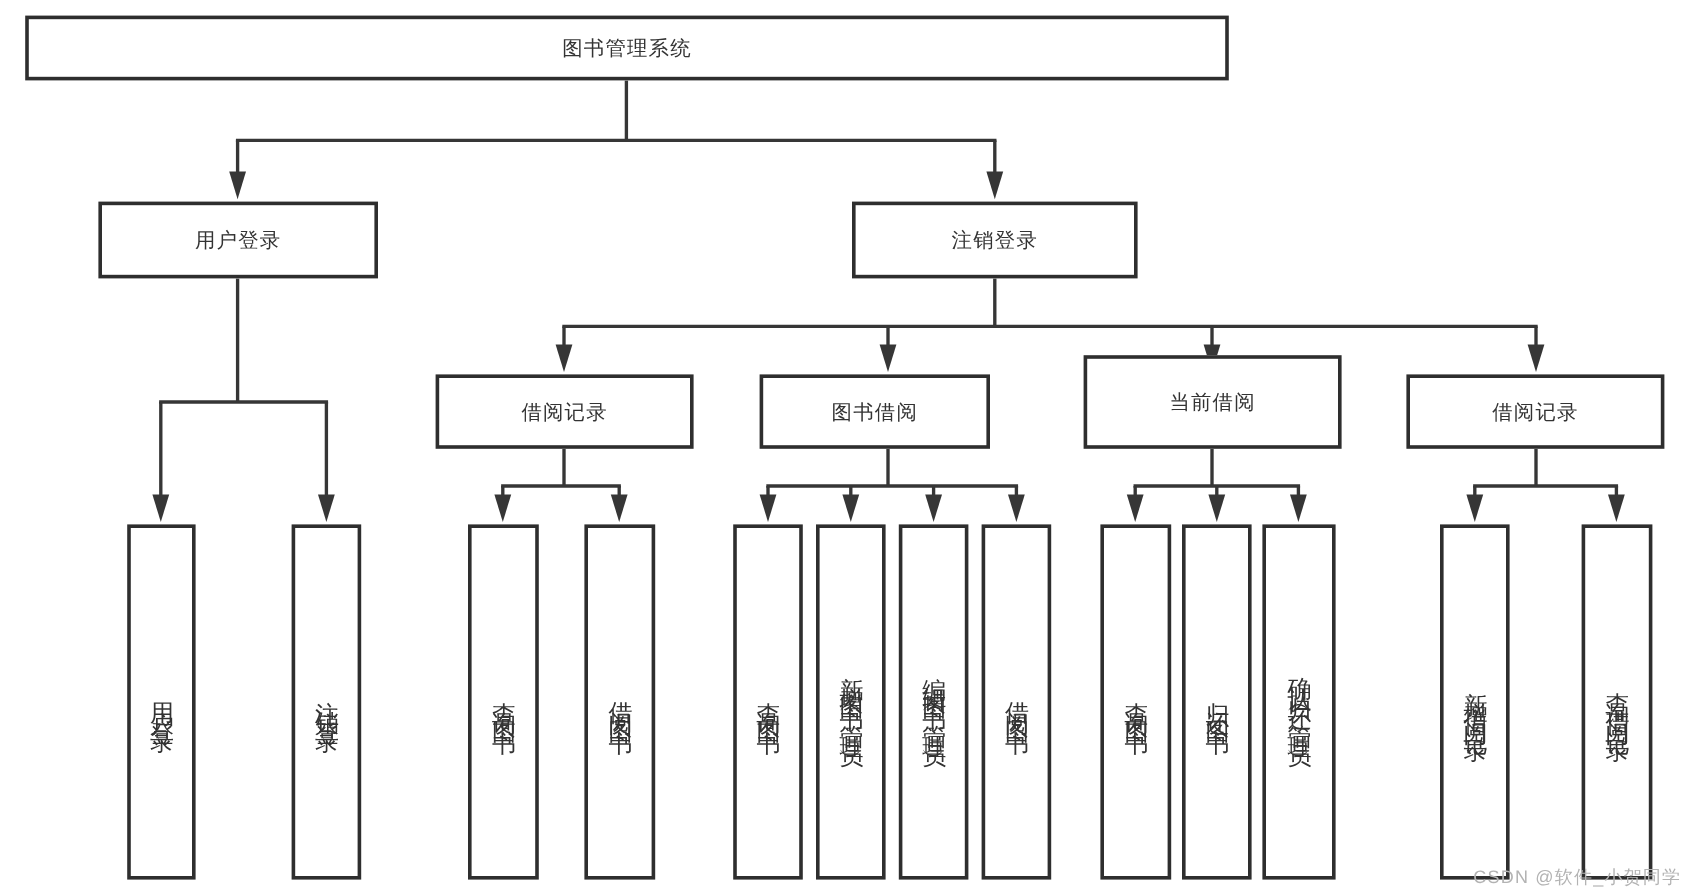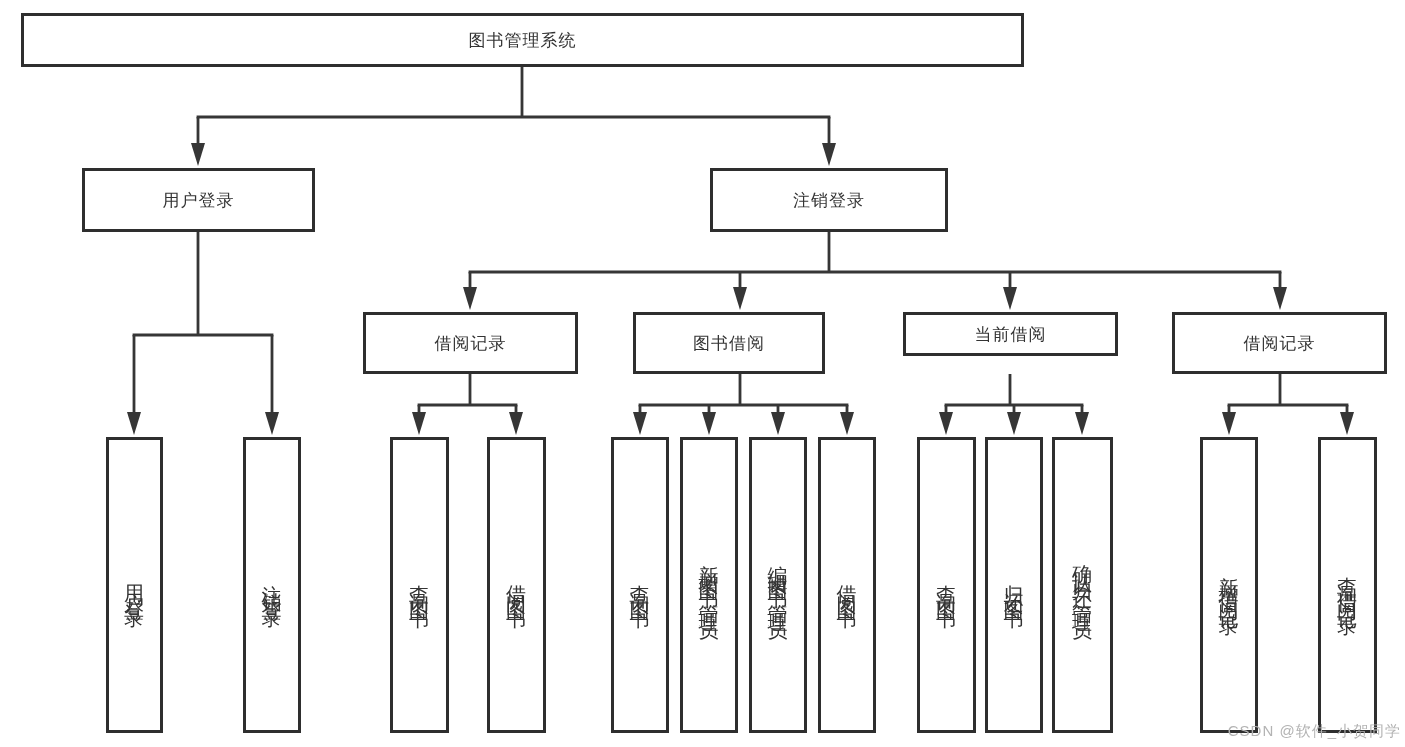--- a/index.html
+++ b/index.html
@@ -101,21 +101,21 @@
       <polygon points="1222,412 1236,412 1229,435" fill="#363636"></polygon>
       <line x1="1347" y1="405" x2="1347" y2="419" stroke="#363636" stroke-width="2.8"></line>
       <polygon points="1340,412 1354,412 1347,435" fill="#363636"></polygon>
     </svg>
   <div id="nodes">
       <div class="box" style="left: 21px; top: 13px; width: 1003px; height: 54px;">图书管理系统</div>
       <div class="box" style="left: 82px; top: 168px; width: 233px; height: 64px;">用户登录</div>
       <div class="box" style="left: 710px; top: 168px; width: 238px; height: 64px;">注销登录</div>
       <div class="box" style="left: 363px; top: 312px; width: 215px; height: 62px;">借阅记录</div>
       <div class="box" style="left: 633px; top: 312px; width: 192px; height: 62px;">图书借阅</div>
-      <div class="box" style="left: 903px; top: 312px; width: 215px; height: 44px;">当前借阅</div>
+      <div class="box" style="left: 903px; top: 296px; width: 215px; height: 78px;">当前借阅</div>
       <div class="box" style="left: 1172px; top: 312px; width: 215px; height: 62px;">借阅记录</div>
       <div class="box v" style="left: 106px; top: 437px; width: 57px; height: 296px;">用户登录</div>
       <div class="box v" style="left: 243px; top: 437px; width: 58px; height: 296px;">注销登录</div>
       <div class="box v" style="left: 390px; top: 437px; width: 59px; height: 296px;">查询图书</div>
       <div class="box v" style="left: 487px; top: 437px; width: 59px; height: 296px;">借阅图书</div>
       <div class="box v" style="left: 611px; top: 437px; width: 58px; height: 296px;">查询图书</div>
       <div class="box v" style="left: 680px; top: 437px; width: 58px; height: 296px;">新增图书（管理员）</div>
       <div class="box v" style="left: 749px; top: 437px; width: 58px; height: 296px;">编辑图书（管理员）</div>
       <div class="box v" style="left: 818px; top: 437px; width: 58px; height: 296px;">借阅图书</div>
       <div class="box v" style="left: 917px; top: 437px; width: 59px; height: 296px;">查询图书</div>

